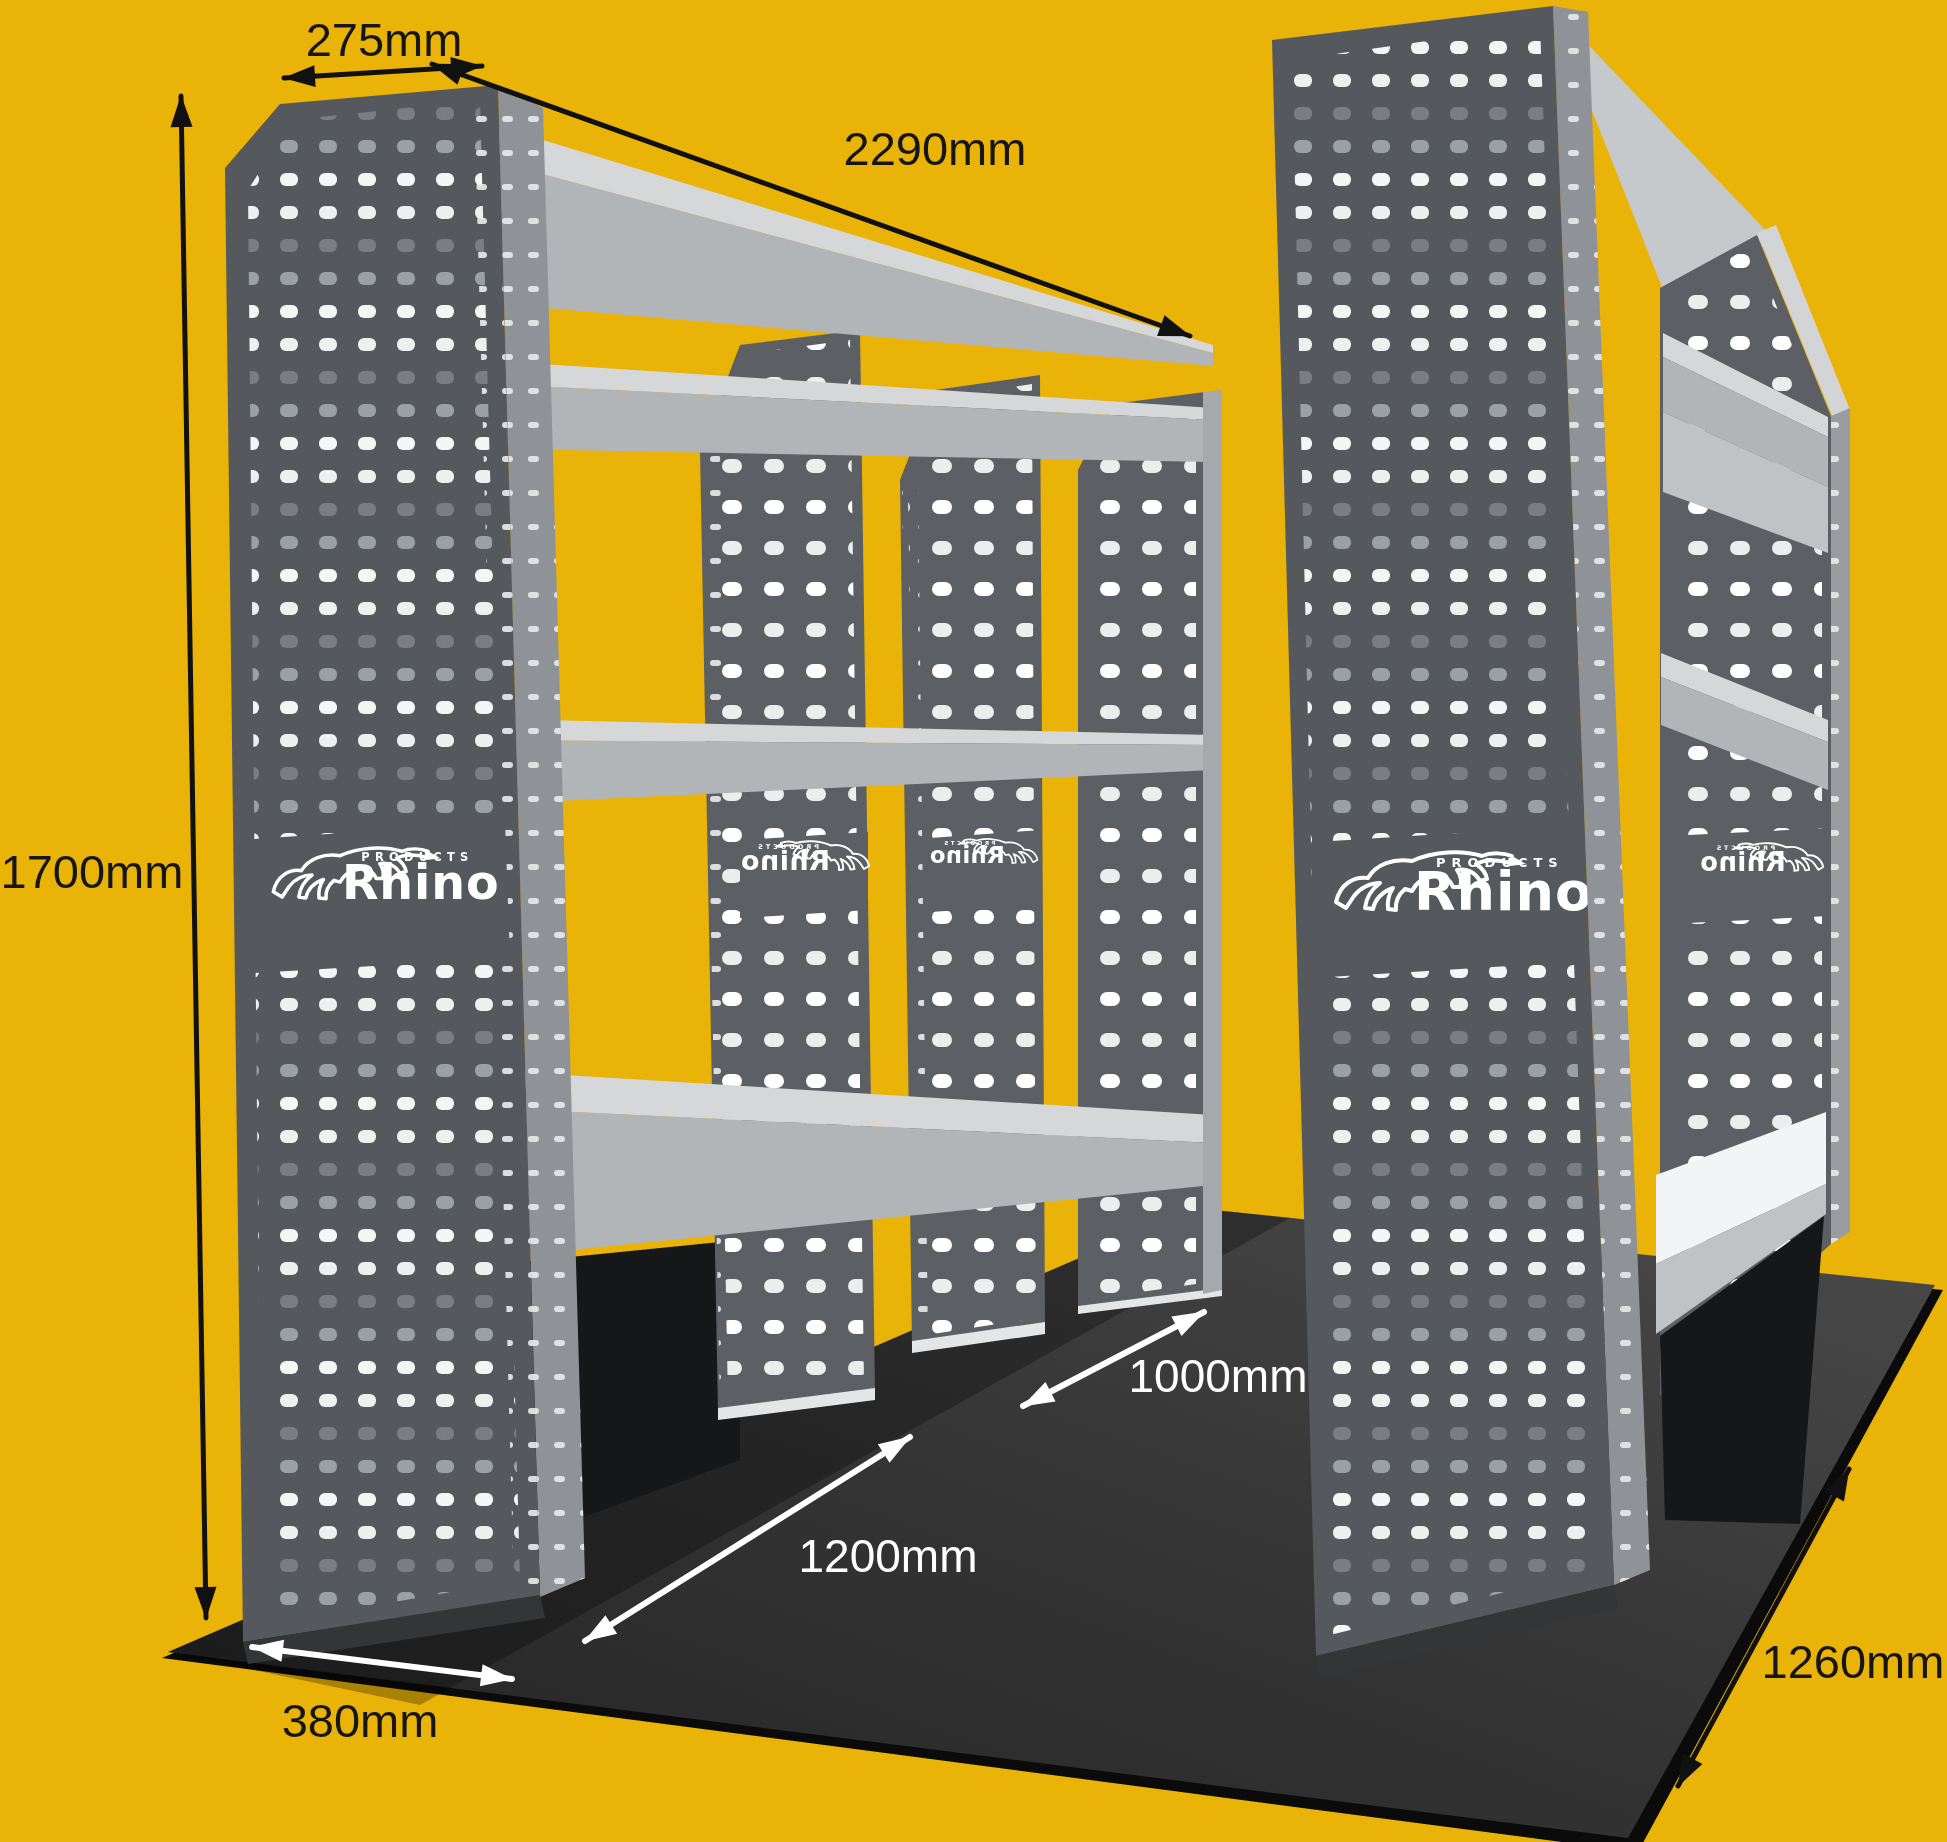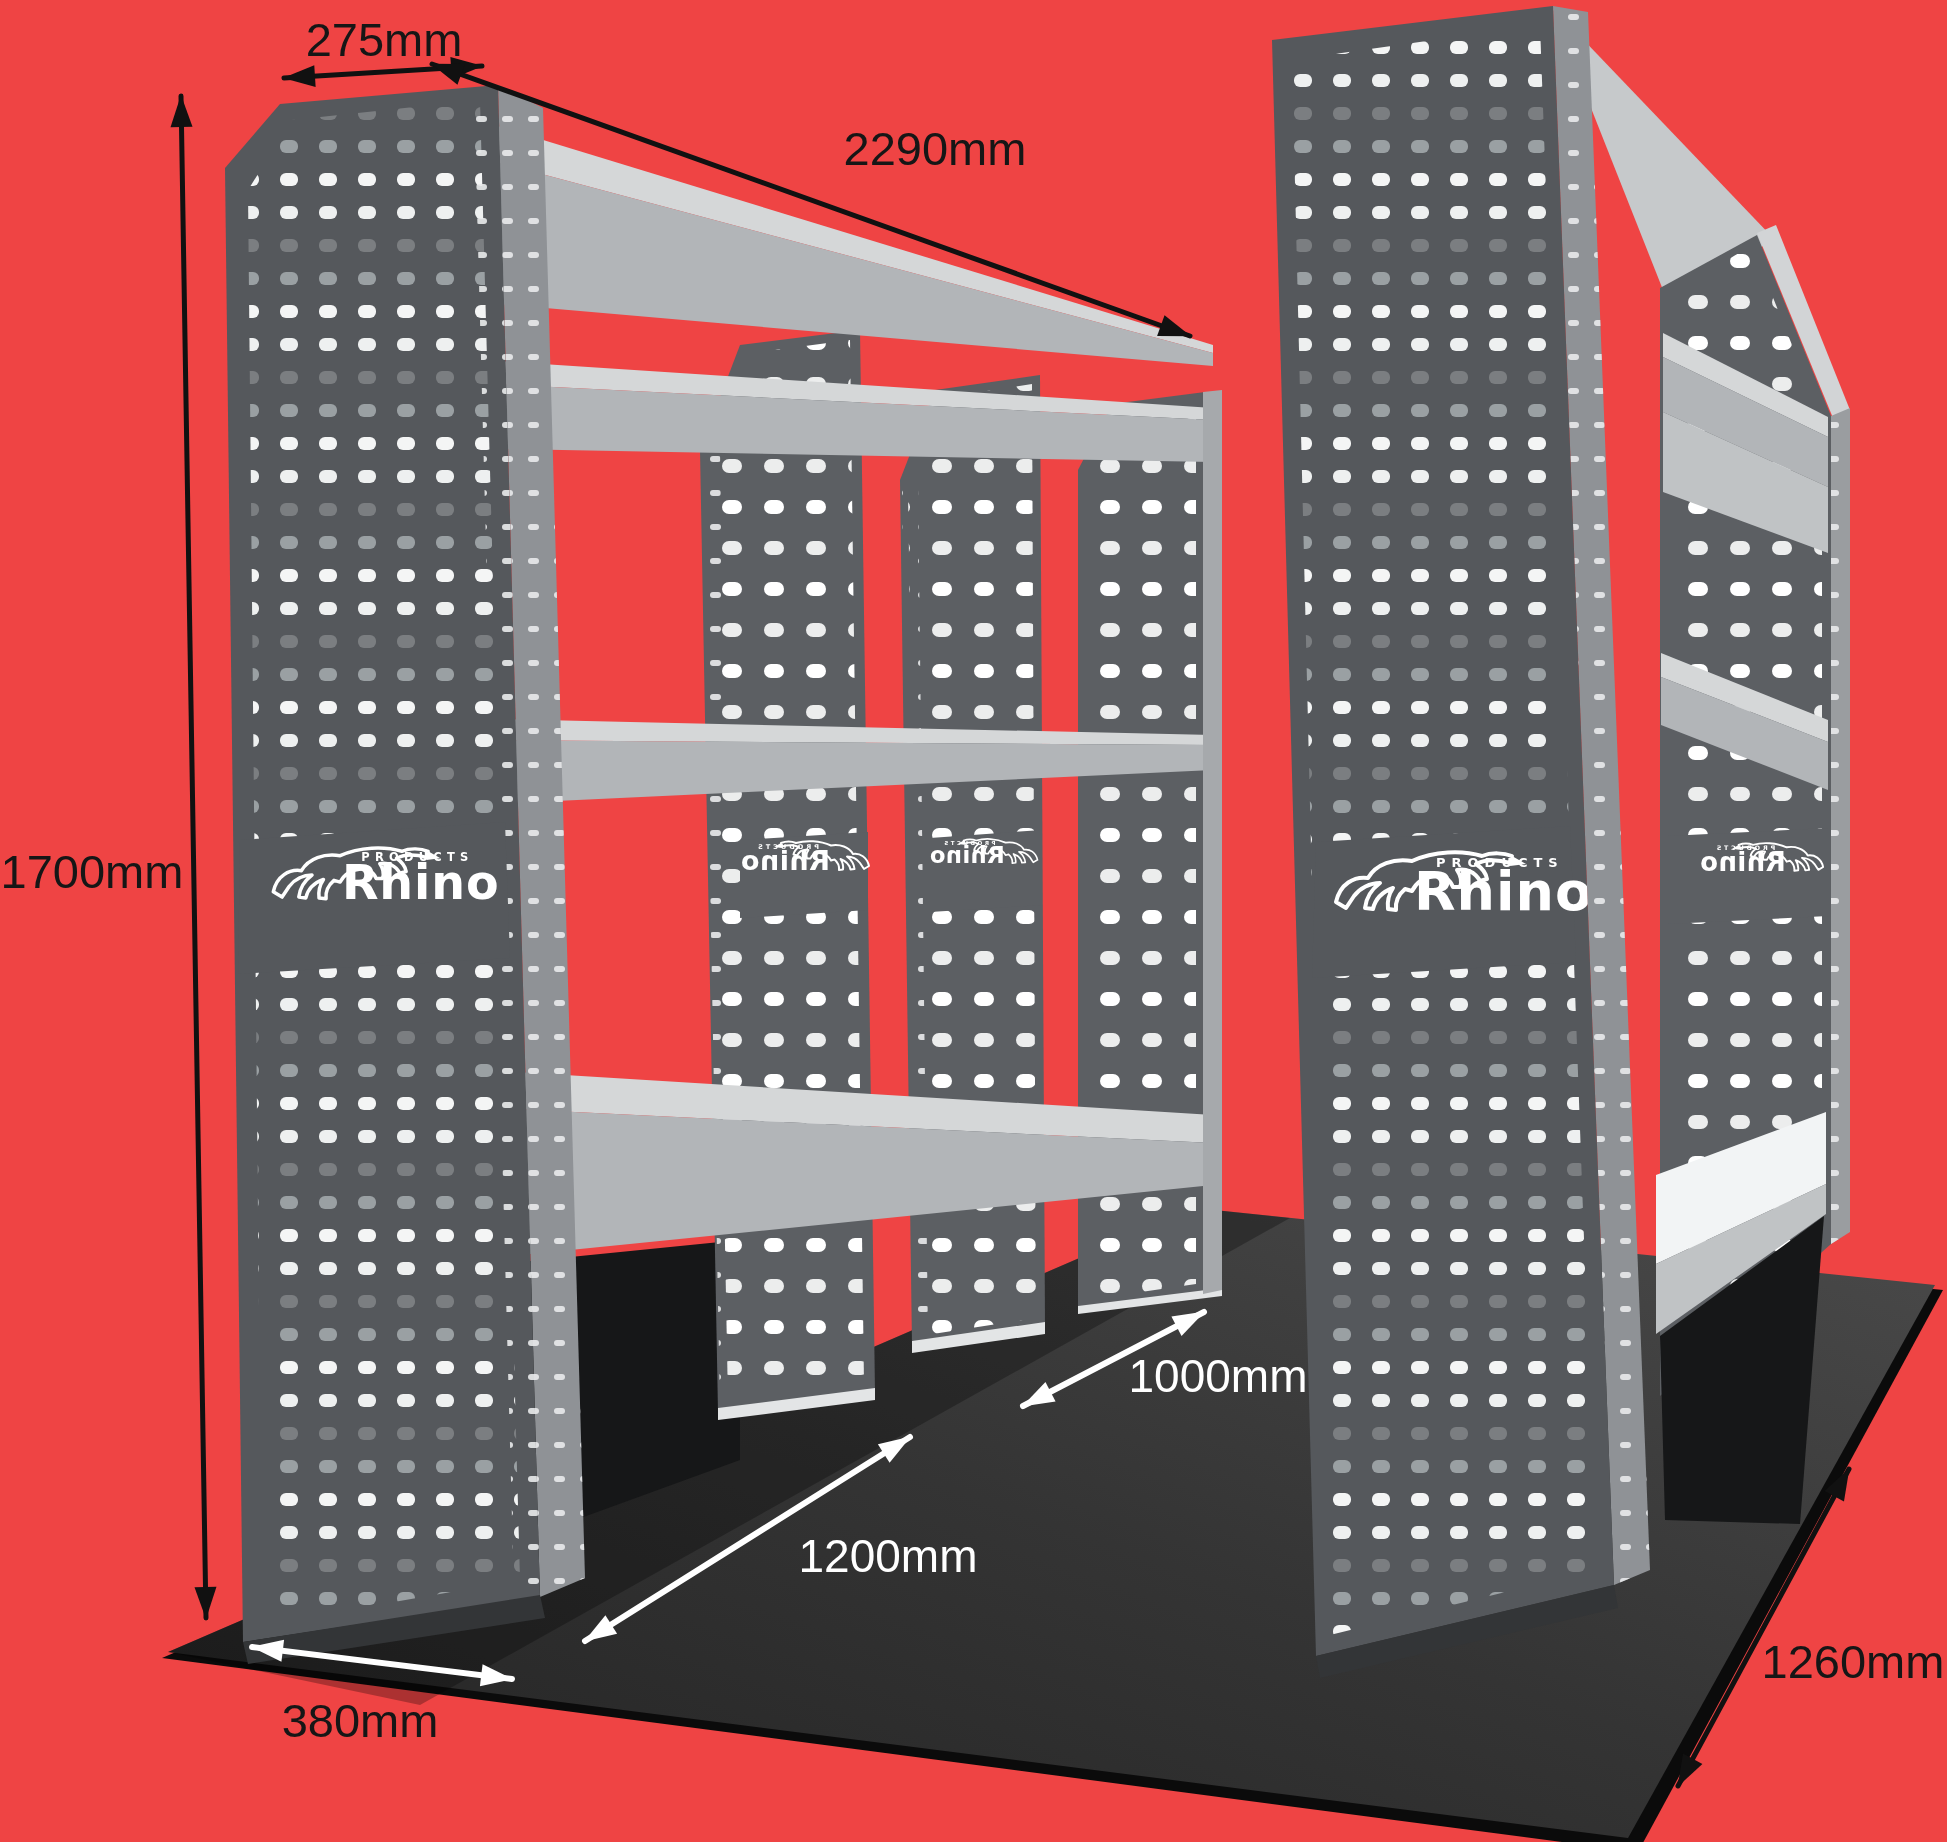--- a/index.html
+++ b/index.html
@@ -1,16 +1,16 @@
 <!DOCTYPE html>
 <html><head>
 <meta charset="utf-8">
 <style>
   html,body{margin:0;padding:0;background:#ffffff;}
-  .stage{position:relative;width:1947px;height:1842px;background:#ef4444;overflow:hidden;
+  .stage{position:relative;width:1947px;height:1842px;background:#eab308;overflow:hidden;
          font-family:"Liberation Sans", sans-serif;}
   svg{display:block}
   .dimTextB{font-family:"Liberation Sans",sans-serif;font-size:47px;fill:#161616;}
   .dimTextW{font-family:"Liberation Sans",sans-serif;font-size:46px;fill:#ffffff;}
   .logoMain{font-family:"DejaVu Sans","Liberation Sans",sans-serif;font-weight:bold;
             font-size:54px;fill:#ffffff;letter-spacing:1px;}
   .logoSub{font-family:"DejaVu Sans","Liberation Sans",sans-serif;font-weight:bold;
            font-size:13px;fill:#ffffff;letter-spacing:6px;}
 </style>
 </head>

